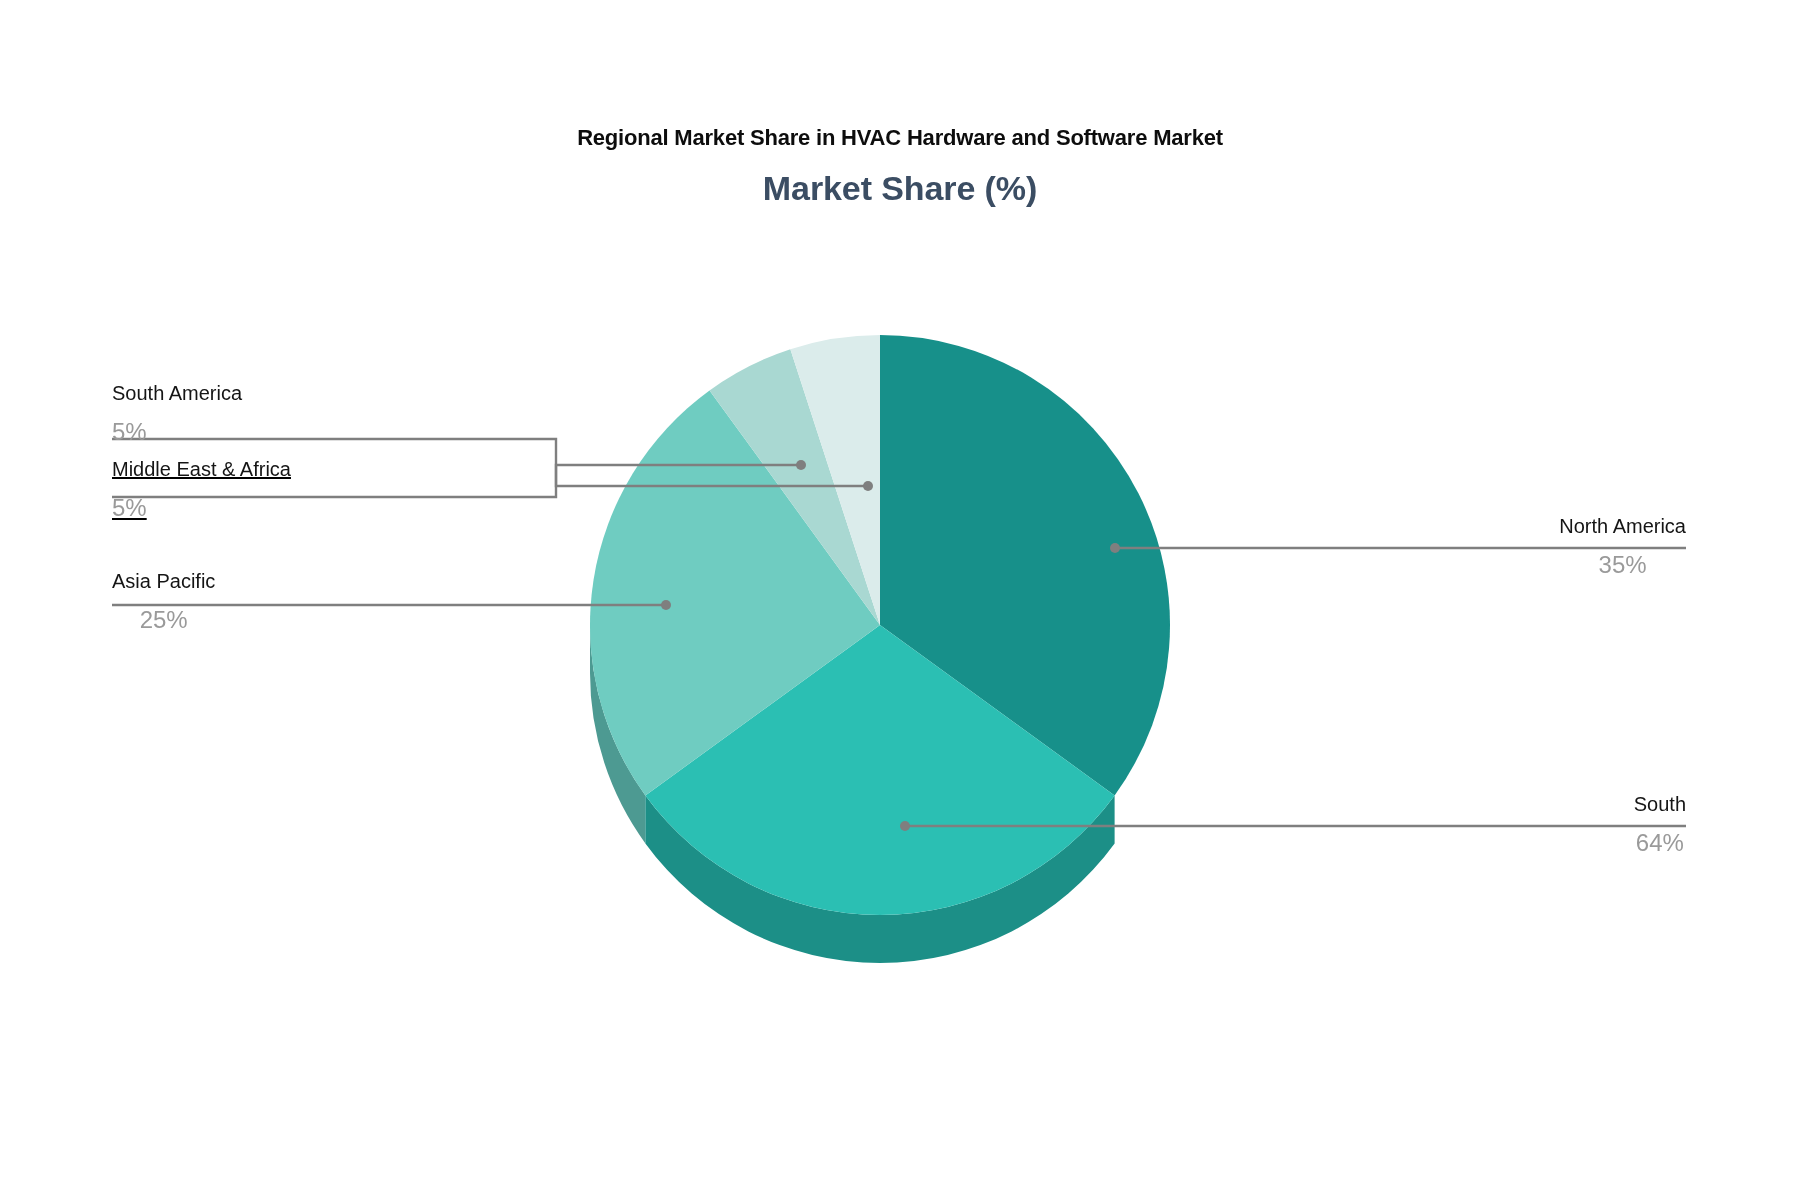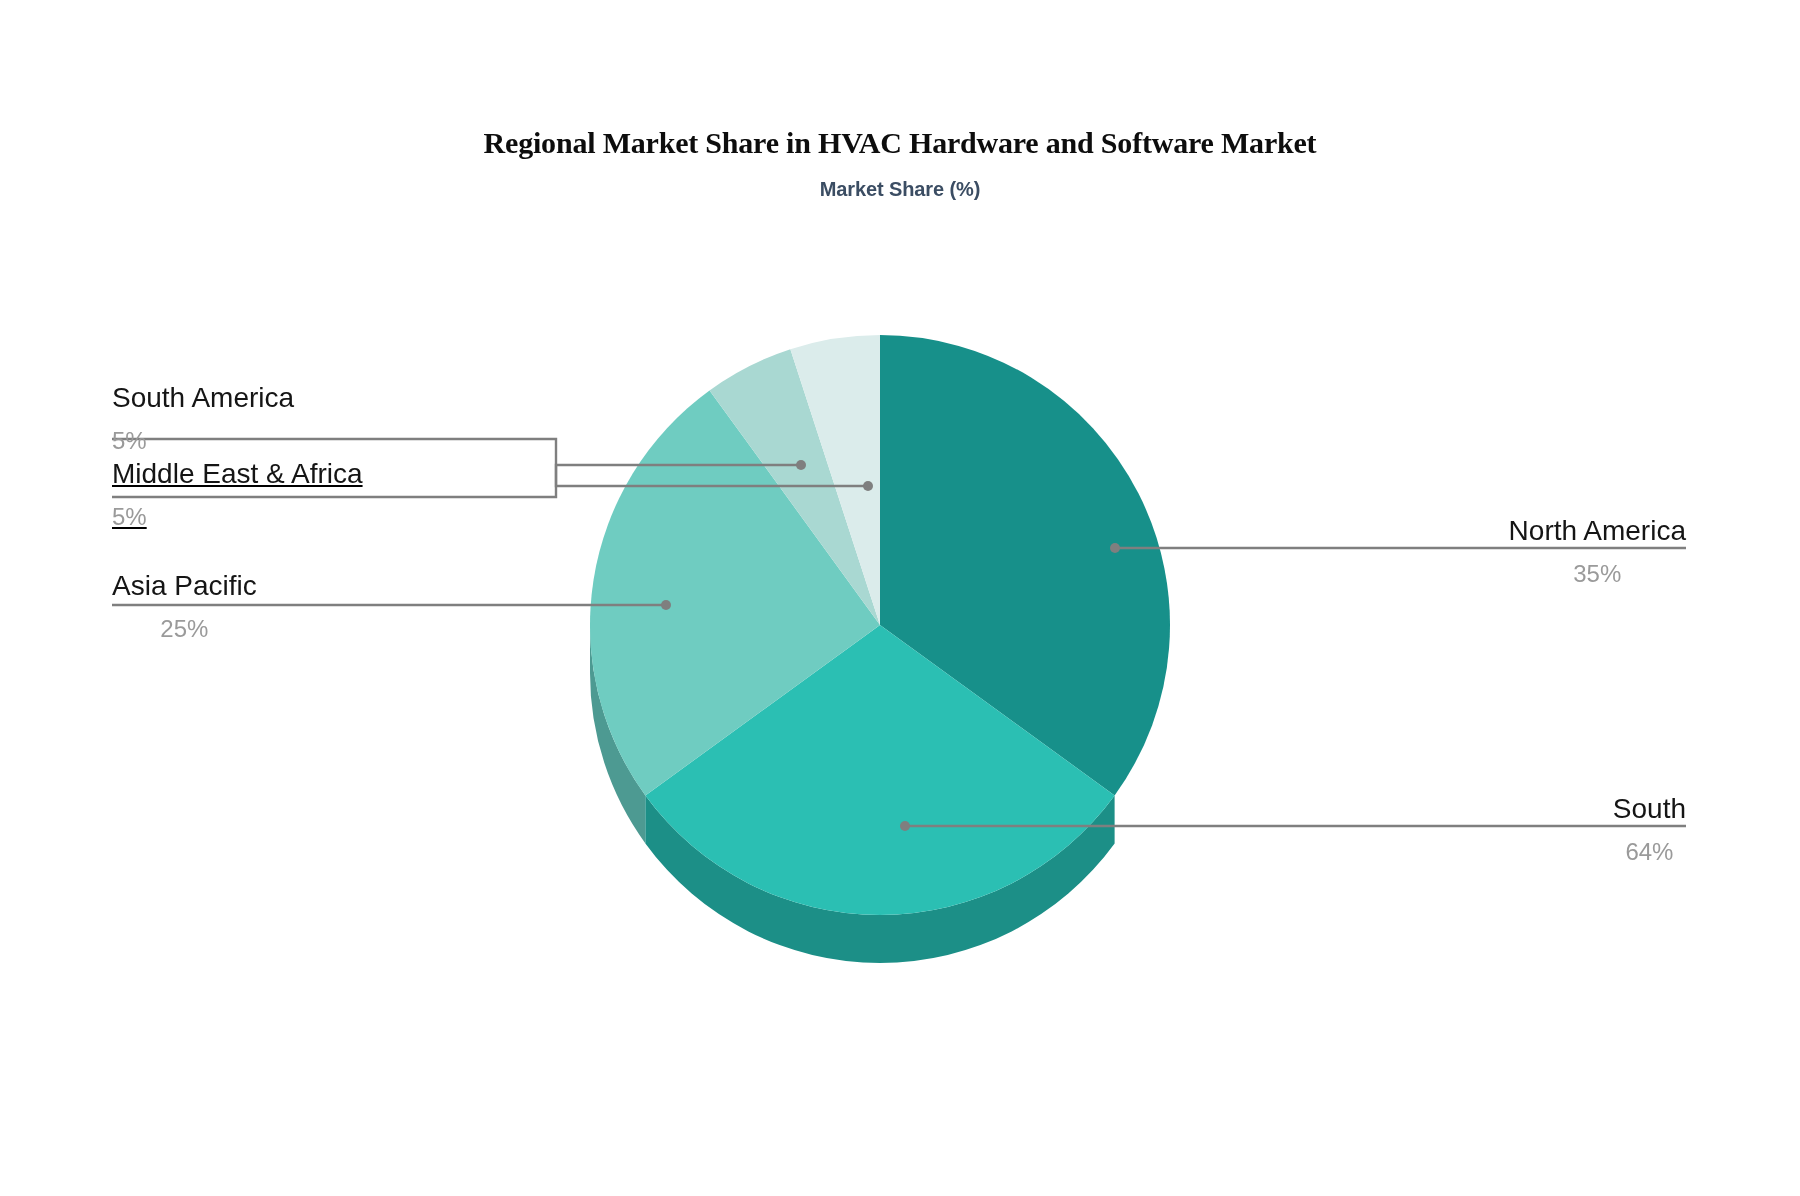--- a/index.html
+++ b/index.html
@@ -24,30 +24,29 @@
   
   .title-block {
     position: absolute;
     top: 126px;
     left: 0;
     width: 1800px;
     text-align: center;
     pointer-events: none;
   }
   .chart-title {
-    font-size: 30px;
+    font-size: 22px;
     font-weight: 700;
     color: #0d0d0d;
     letter-spacing: -0.2px;
     line-height: 1.1;
     margin: 0;
-    font-family: Liberation Serif, serif;
   }
   .chart-subtitle {
-    font-size: 20px;
+    font-size: 34px;
     font-weight: 700;
     color: #3b4d63;
     letter-spacing: -0.1px;
     margin: 19px 0 0 0;
   }
 
   
   .pie-svg {
     position: absolute;
     left: 0;
@@ -57,21 +56,21 @@
   }
 
   
   .pie-label {
     position: absolute;
     white-space: nowrap;
     line-height: 1;
   }
   .pie-label .lbl-name {
     display: block;
-    font-size: 28px;
+    font-size: 20px;
     color: #151515;
     line-height: 1.15;
   }
   .pie-label .lbl-value {
     display: block;
     font-size: 24px;
     color: #9a9a9a;
     line-height: 1.15;
     margin-top: 13px;
   }

